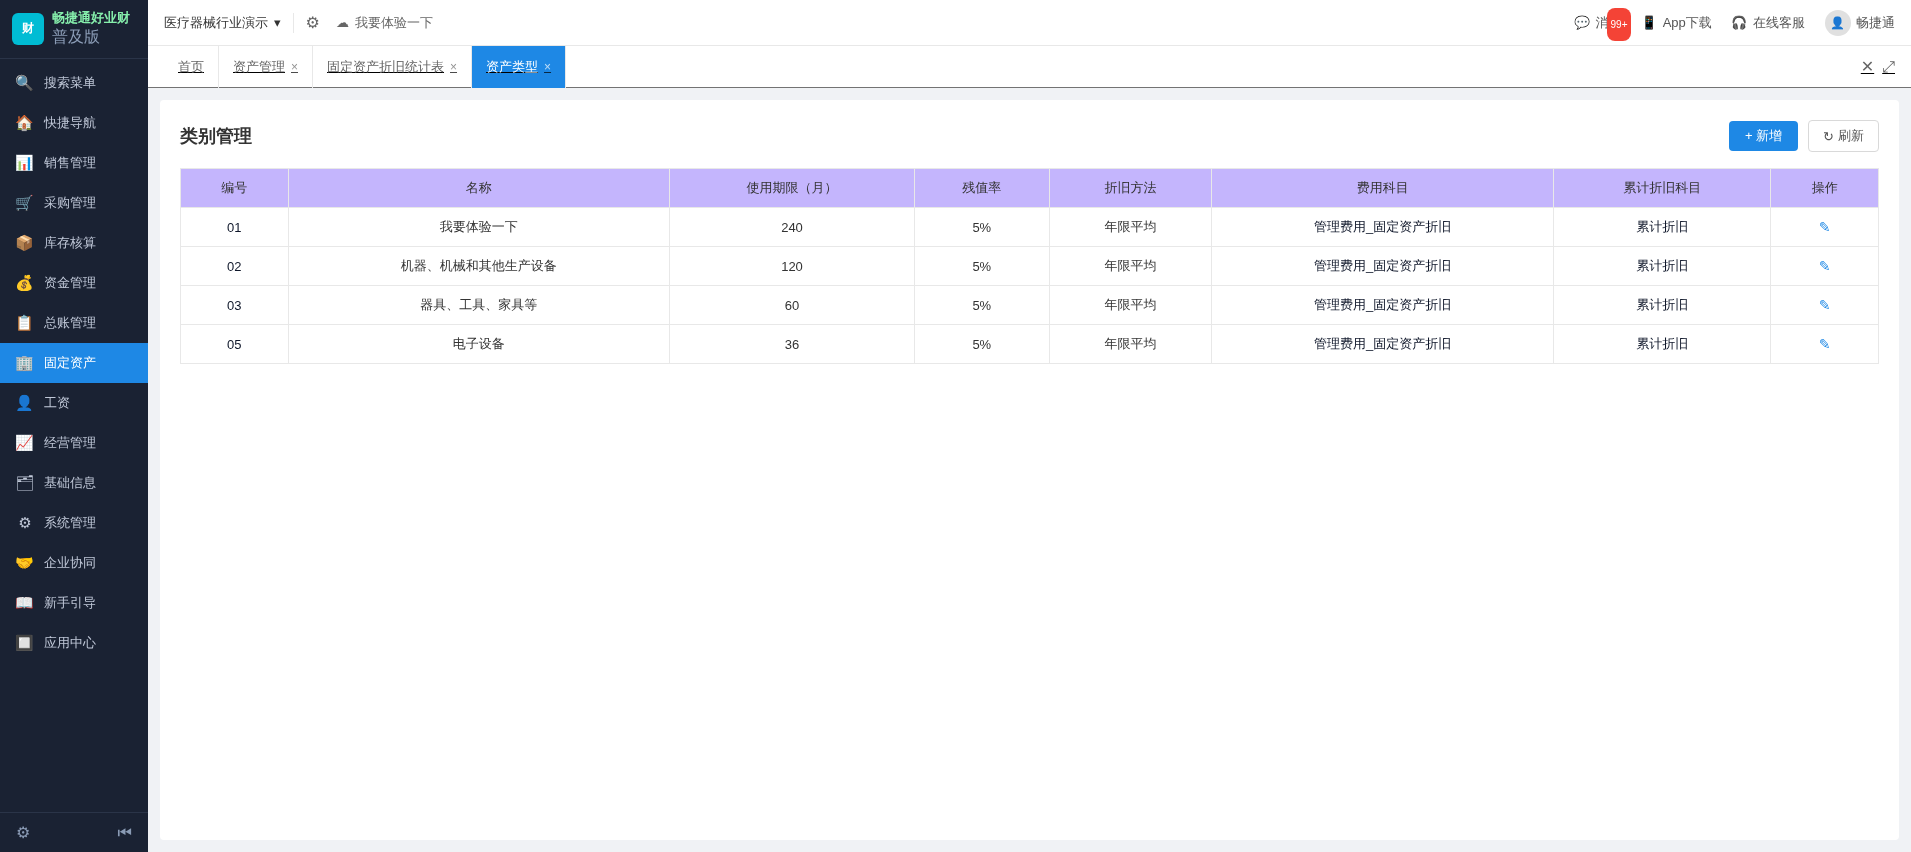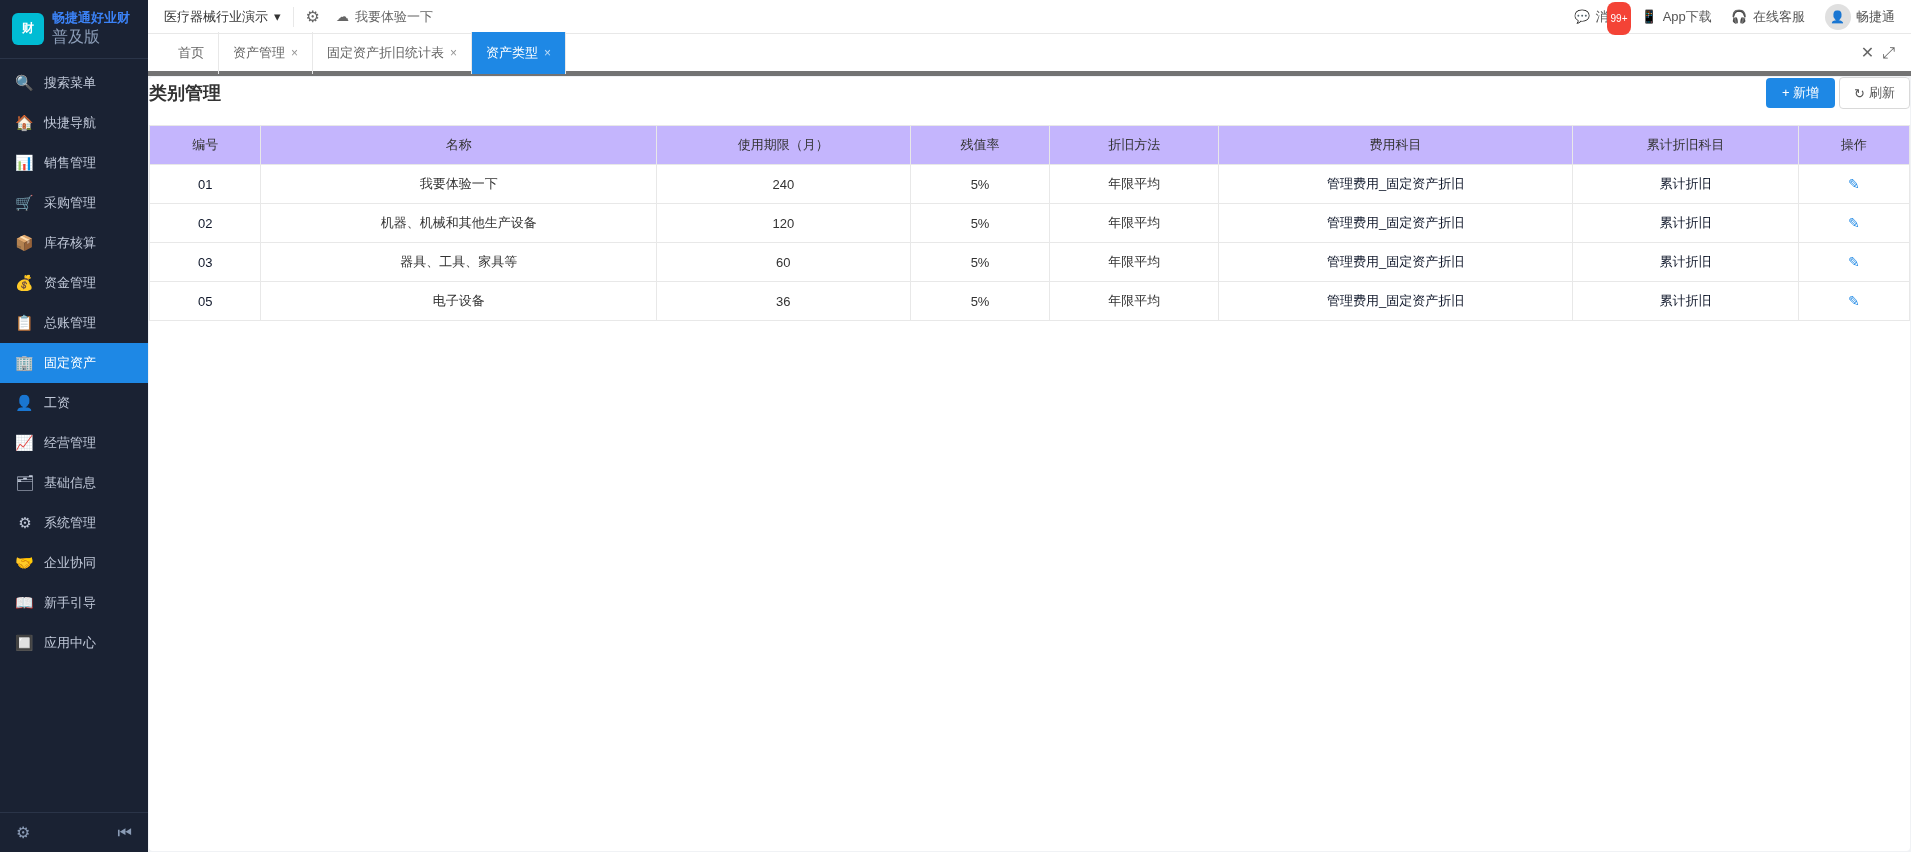--- a/index.html
+++ b/index.html
@@ -23,21 +23,21 @@
       gap: 8px;
       border-bottom: 1px solid #2a3448;
     }
     .sidebar-logo-icon {
       width: 32px; height: 32px;
       background: #00bcd4;
       border-radius: 6px;
       display: flex; align-items: center; justify-content: center;
       color: white; font-size: 12px; font-weight: bold;
     }
-    .sidebar-logo-text { color: #3b82f6; font-size: 13px; font-weight: bold; line-height: 1.3; }
+    .sidebar-logo-text { color: #86efac; font-size: 13px; font-weight: bold; line-height: 1.3; }
     .sidebar-logo-badge { color: #8a9bb5; font-size: 16px; }
     .sidebar-nav { flex: 1; overflow-y: auto; padding: 4px 0; }
     .sidebar-item {
       display: flex; align-items: center; gap: 10px;
       padding: 11px 16px;
       cursor: pointer;
       color: #c0c8d8;
       font-size: 13px;
       transition: background 0.2s;
     }
@@ -57,21 +57,21 @@
       flex: 1;
       display: flex;
       flex-direction: column;
       background: #f0f2f5;
       overflow: hidden;
     }
 
     
     .topbar {
       background: white;
-      height: 34px;
+      height: 46px;
       display: flex;
       align-items: center;
       padding: 0 16px;
       border-bottom: 1px solid #e8e8e8;
       gap: 12px;
     }
     .topbar-module {
       display: flex; align-items: center; gap: 6px;
       color: #333; font-size: 13px; cursor: pointer;
     }
@@ -99,22 +99,23 @@
       display: flex; align-items: center; justify-content: center; font-size: 12px; color: #666;
     }
 
     
     .tabbar {
       background: white;
       height: 42px;
       display: flex;
       align-items: center;
       padding: 0 16px;
-      border-bottom: 5px solid #737373;
+      border-bottom: 1px solid #737373;
       gap: 0;
+      text-decoration: underline;
     }
     .tab {
       display: flex; align-items: center; gap: 6px;
       padding: 0 14px;
       height: 42px;
       cursor: pointer;
       color: #666;
       font-size: 13px;
       border-right: 1px solid #e8e8e8;
       white-space: nowrap;
@@ -124,31 +125,32 @@
     .tab-close { font-size: 12px; color: inherit; opacity: 0.7; }
     .tab-right-controls {
       margin-left: auto;
       display: flex; align-items: center; gap: 8px;
     }
     .tab-right-btn { color: #666; cursor: pointer; font-size: 16px; }
 
     
     .content {
       flex: 1;
+      padding: 20px;
       overflow-y: auto;
       background: white;
-      margin: 1px;
+      margin: 12px;
       border-radius: 4px;
     }
     .content-header {
       display: flex; align-items: center; justify-content: space-between;
       margin-bottom: 16px;
     }
     .content-title { font-size: 18px; font-weight: bold; color: #333; }
-    .content-actions { display: flex; align-items: center; gap: 4px; }
+    .content-actions { display: flex; align-items: center; gap: 10px; }
     .btn-primary {
       background: #1e88e5; color: white; border: none;
       padding: 6px 16px; border-radius: 4px; cursor: pointer;
       font-size: 13px; display: flex; align-items: center; gap: 4px;
     }
     .btn-default {
       background: white; color: #555; border: 1px solid #d9d9d9;
       padding: 6px 14px; border-radius: 4px; cursor: pointer;
       font-size: 13px; display: flex; align-items: center; gap: 4px;
     }

